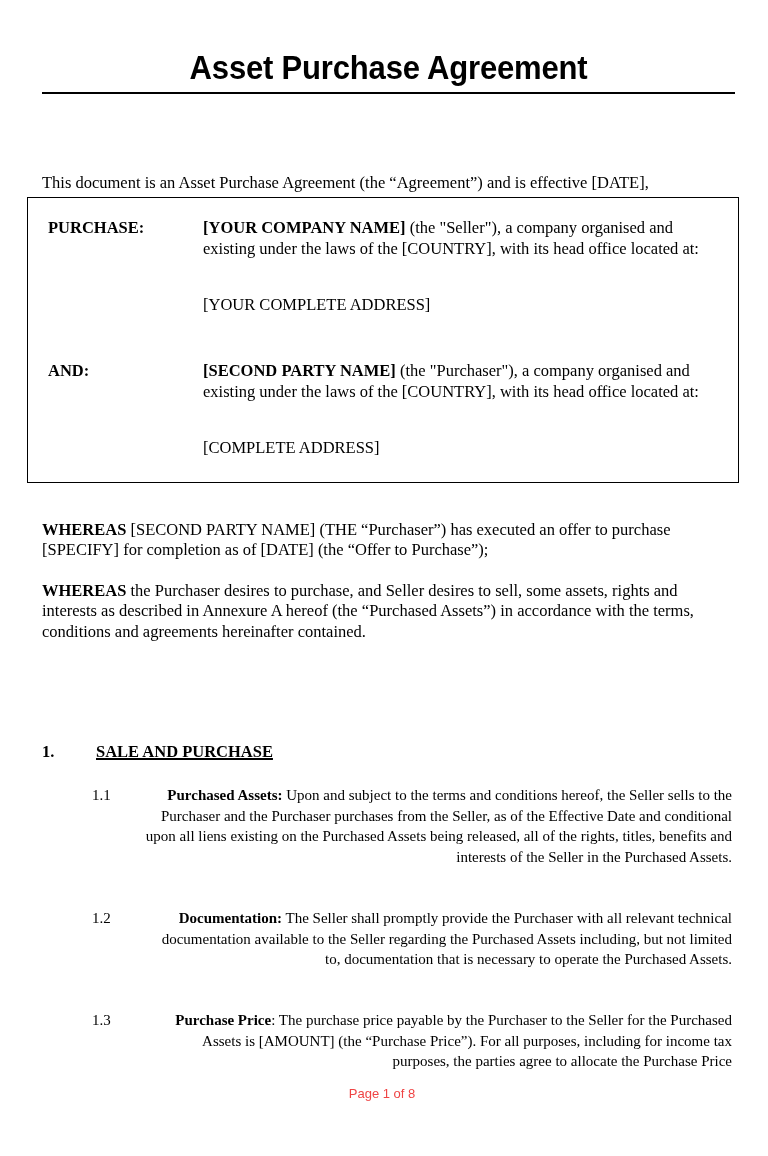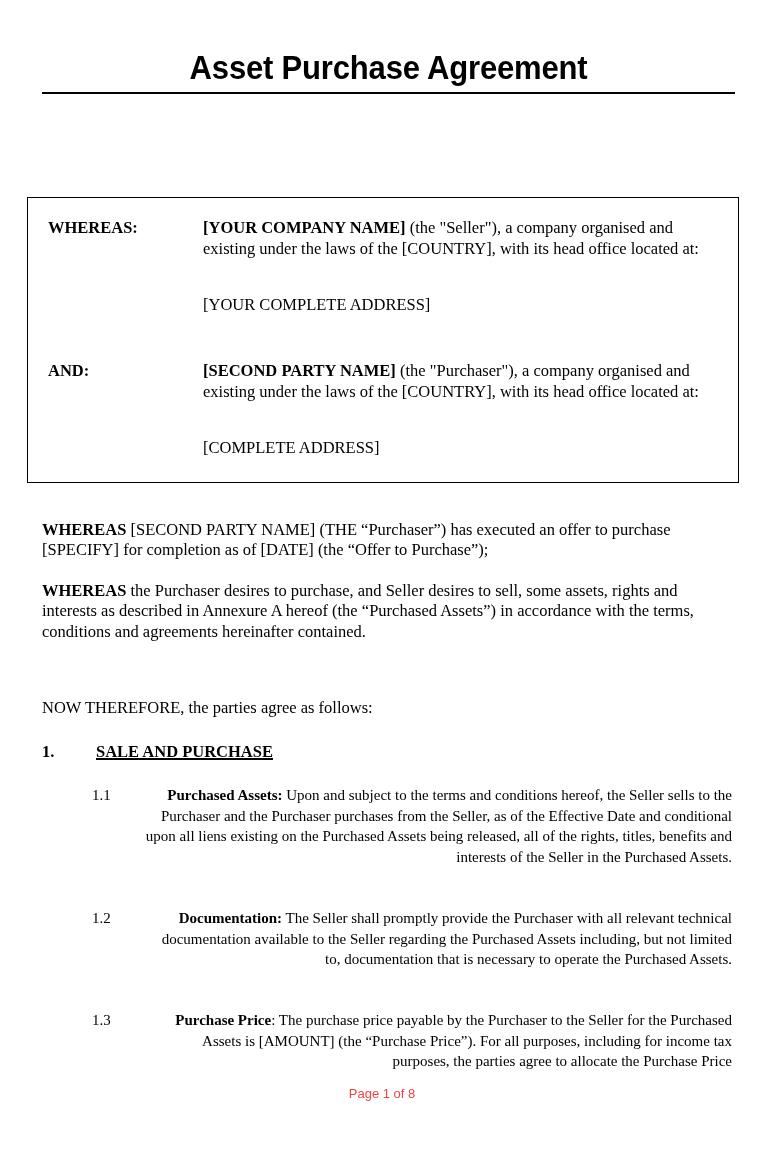--- a/index.html
+++ b/index.html
@@ -178,46 +178,46 @@
 </head>
 <body>
 
 <div class="page">
 
   <div class="title-block">
     <h1 class="doc-title">Asset Purchase Agreement</h1>
     <div class="title-rule"></div>
   </div>
 
+  <p class="body-text intro">This document is an Asset Purchase Agreement (the “Agreement”) and is effective [DATE],</p>
 
   <div class="parties-box">
 
     <div class="party-row first">
-      <div class="party-label">WHEREAS:</div>
+      <div class="party-label">PURCHASE:</div>
       <div class="party-body">
         <b>[YOUR COMPANY NAME]</b><span> (the "Seller"), a company organised and existing under the laws of the [COUNTRY], with its head office located at:</span>
         <div class="party-address">[YOUR COMPLETE ADDRESS]</div>
       </div>
     </div>
 
     <div class="party-row second">
       <div class="party-label">AND:</div>
       <div class="party-body">
         <b>[SECOND PARTY NAME]</b><span> (the "Purchaser"), a company organised and existing under the laws of the [COUNTRY], with its head office located at:</span>
         <div class="party-address">[COMPLETE ADDRESS]</div>
       </div>
     </div>
 
   </div>
 
   <p class="body-text whereas-1"><b>WHEREAS</b><span> [SECOND PARTY NAME] (THE “Purchaser”) has executed an offer to purchase [SPECIFY] for completion as of [DATE] (the “Offer to Purchase”);</span></p>
 
   <p class="body-text whereas-2"><b>WHEREAS</b><span> the Purchaser desires to purchase, and Seller desires to sell, some assets, rights and interests as described in Annexure A hereof (the “Purchased Assets”) in accordance with the terms, conditions and agreements hereinafter contained.</span></p>
 
-  <p class="body-text now-therefore">NOW THEREFORE, the parties agree as follows:</p>
 
   <div class="section">
     <span class="section-number">1.</span><span class="section-title">SALE AND PURCHASE</span>
   </div>
 
   <div class="clause clause-1-1">
     <span class="clause-num">1.1</span>
     <span class="clause-text"><b>Purchased Assets:</b><span> Upon and subject to the terms and conditions hereof, the Seller sells to the Purchaser and the Purchaser purchases from the Seller, as of the Effective Date and conditional upon all liens existing on the Purchased Assets being released, all of the rights, titles, benefits and interests of the Seller in the Purchased Assets.</span></span>
   </div>
 

